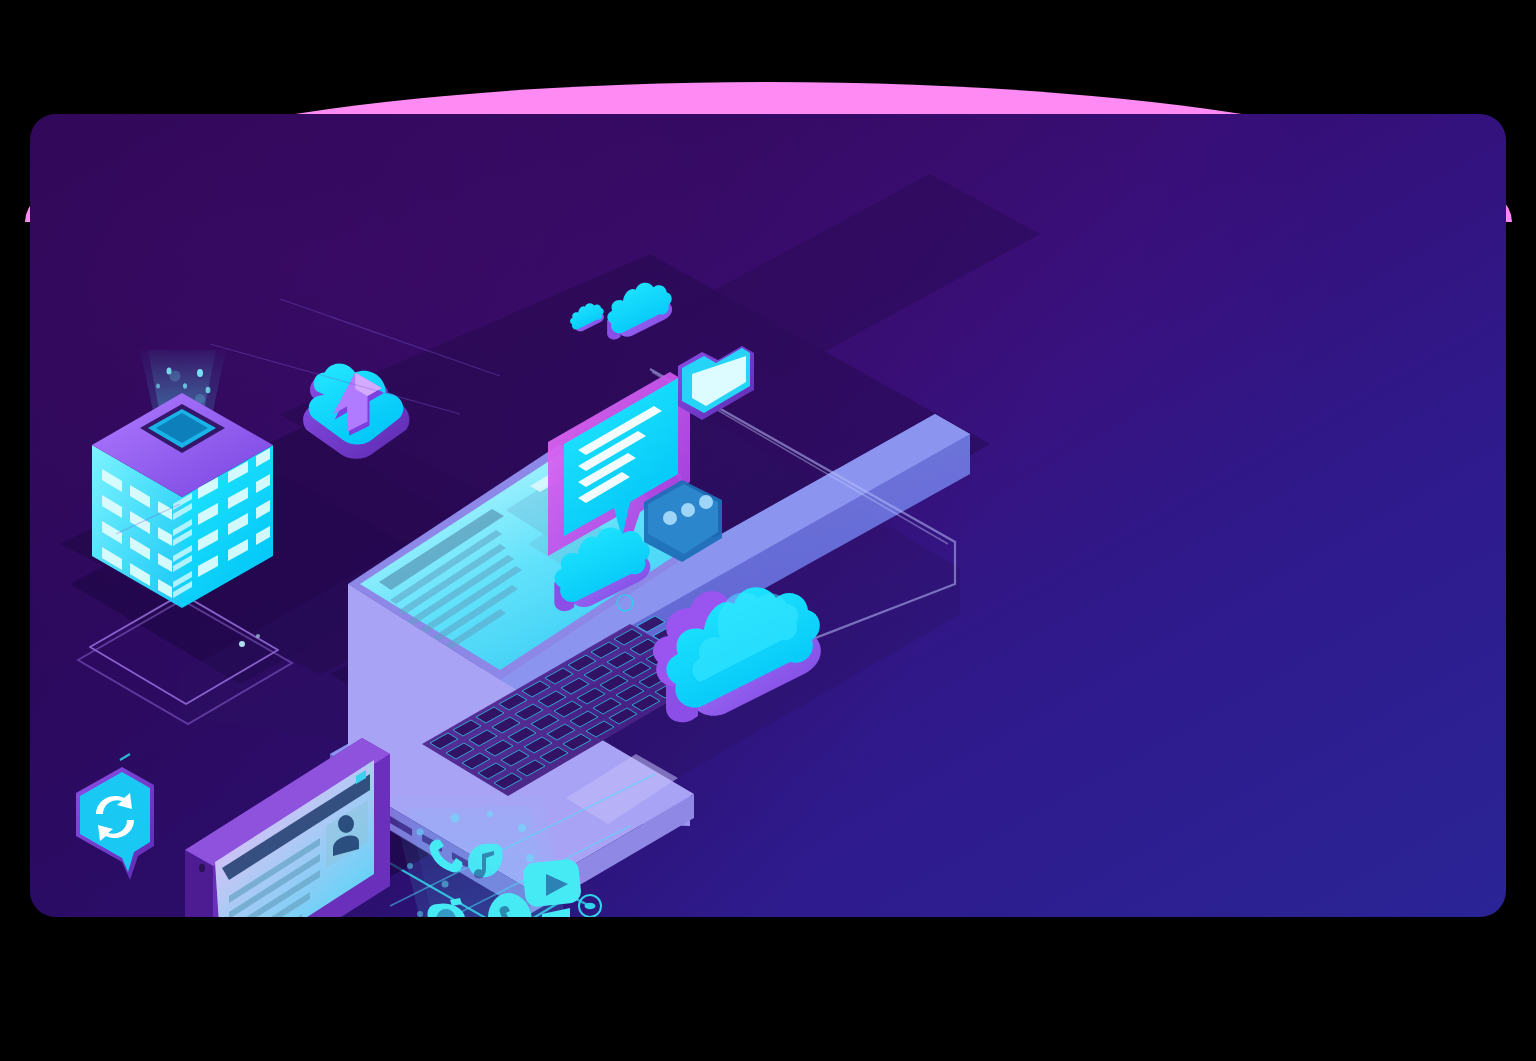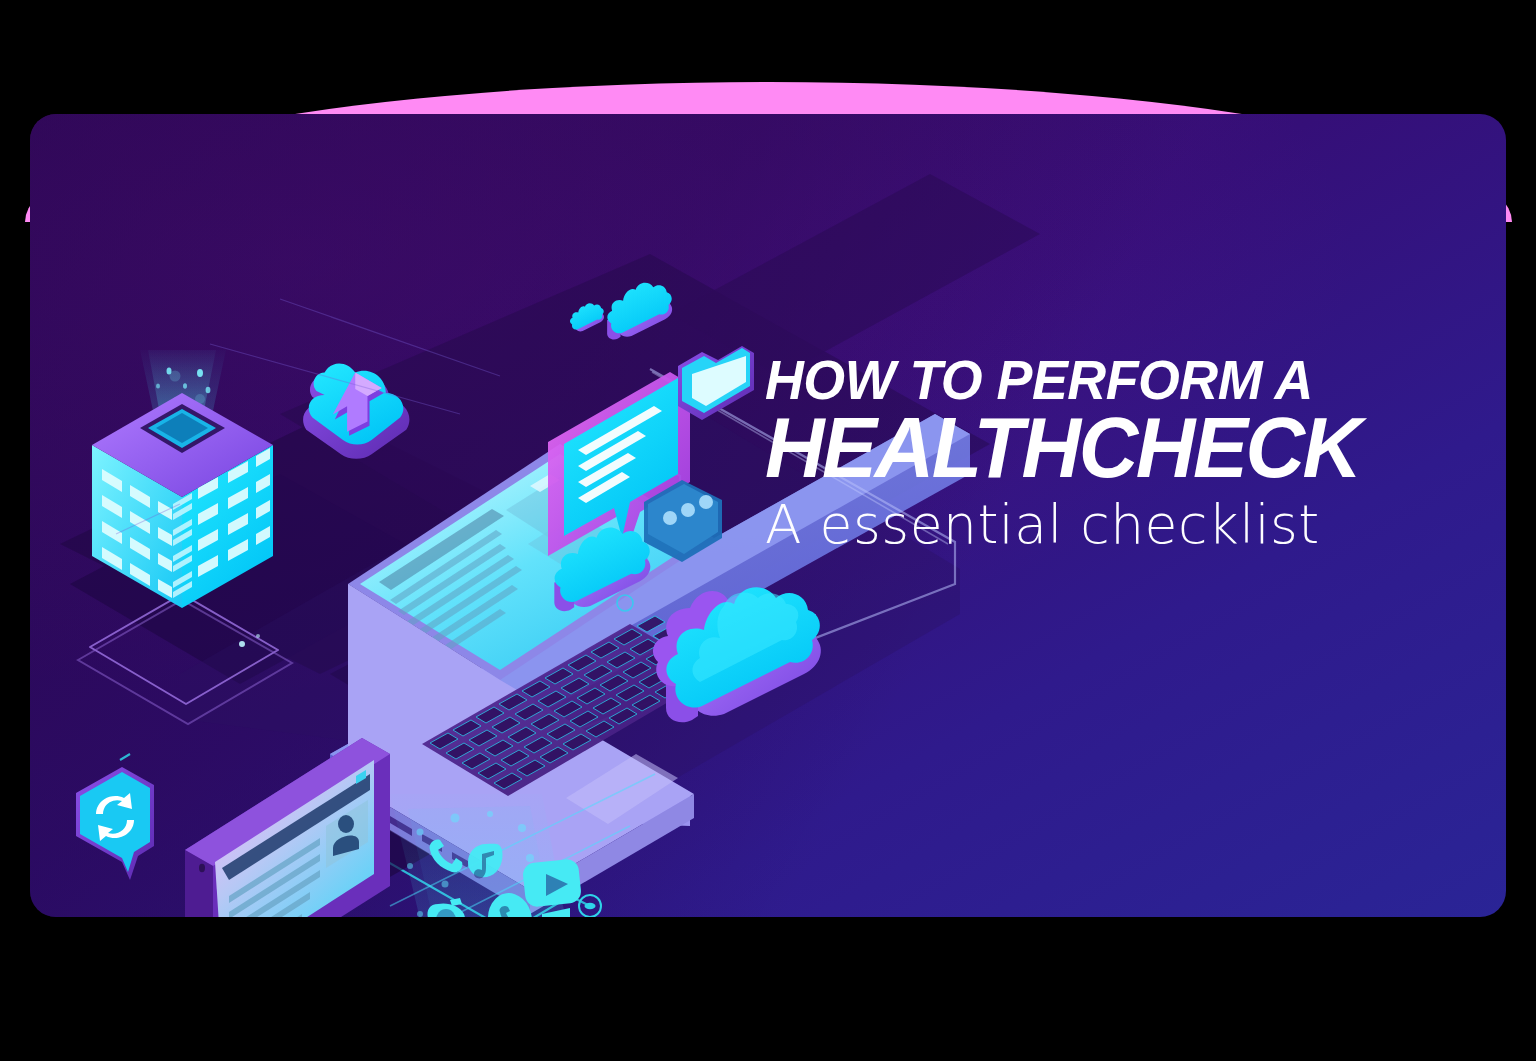--- a/index.html
+++ b/index.html
@@ -536,20 +536,15 @@
         </g>
 
         <g stroke="#7a5fd8" stroke-width="1.2" opacity="0.35" fill="none">
           <path d="M 180 230 L 430 300"></path>
           <path d="M 250 185 L 470 262"></path>
           <path d="M 86 420 L 150 390"></path>
         </g>
       </svg>
     </div>
 
-    <div class="text-block">
-      <div class="t-line1">HOW TO PERFORM A</div>
-      <div class="t-line2">HEALTHCHECK</div>
-      <div class="t-line3">A essential checklist</div>
-    </div>
 
   </div>
 </div>
 
 </body></html>

